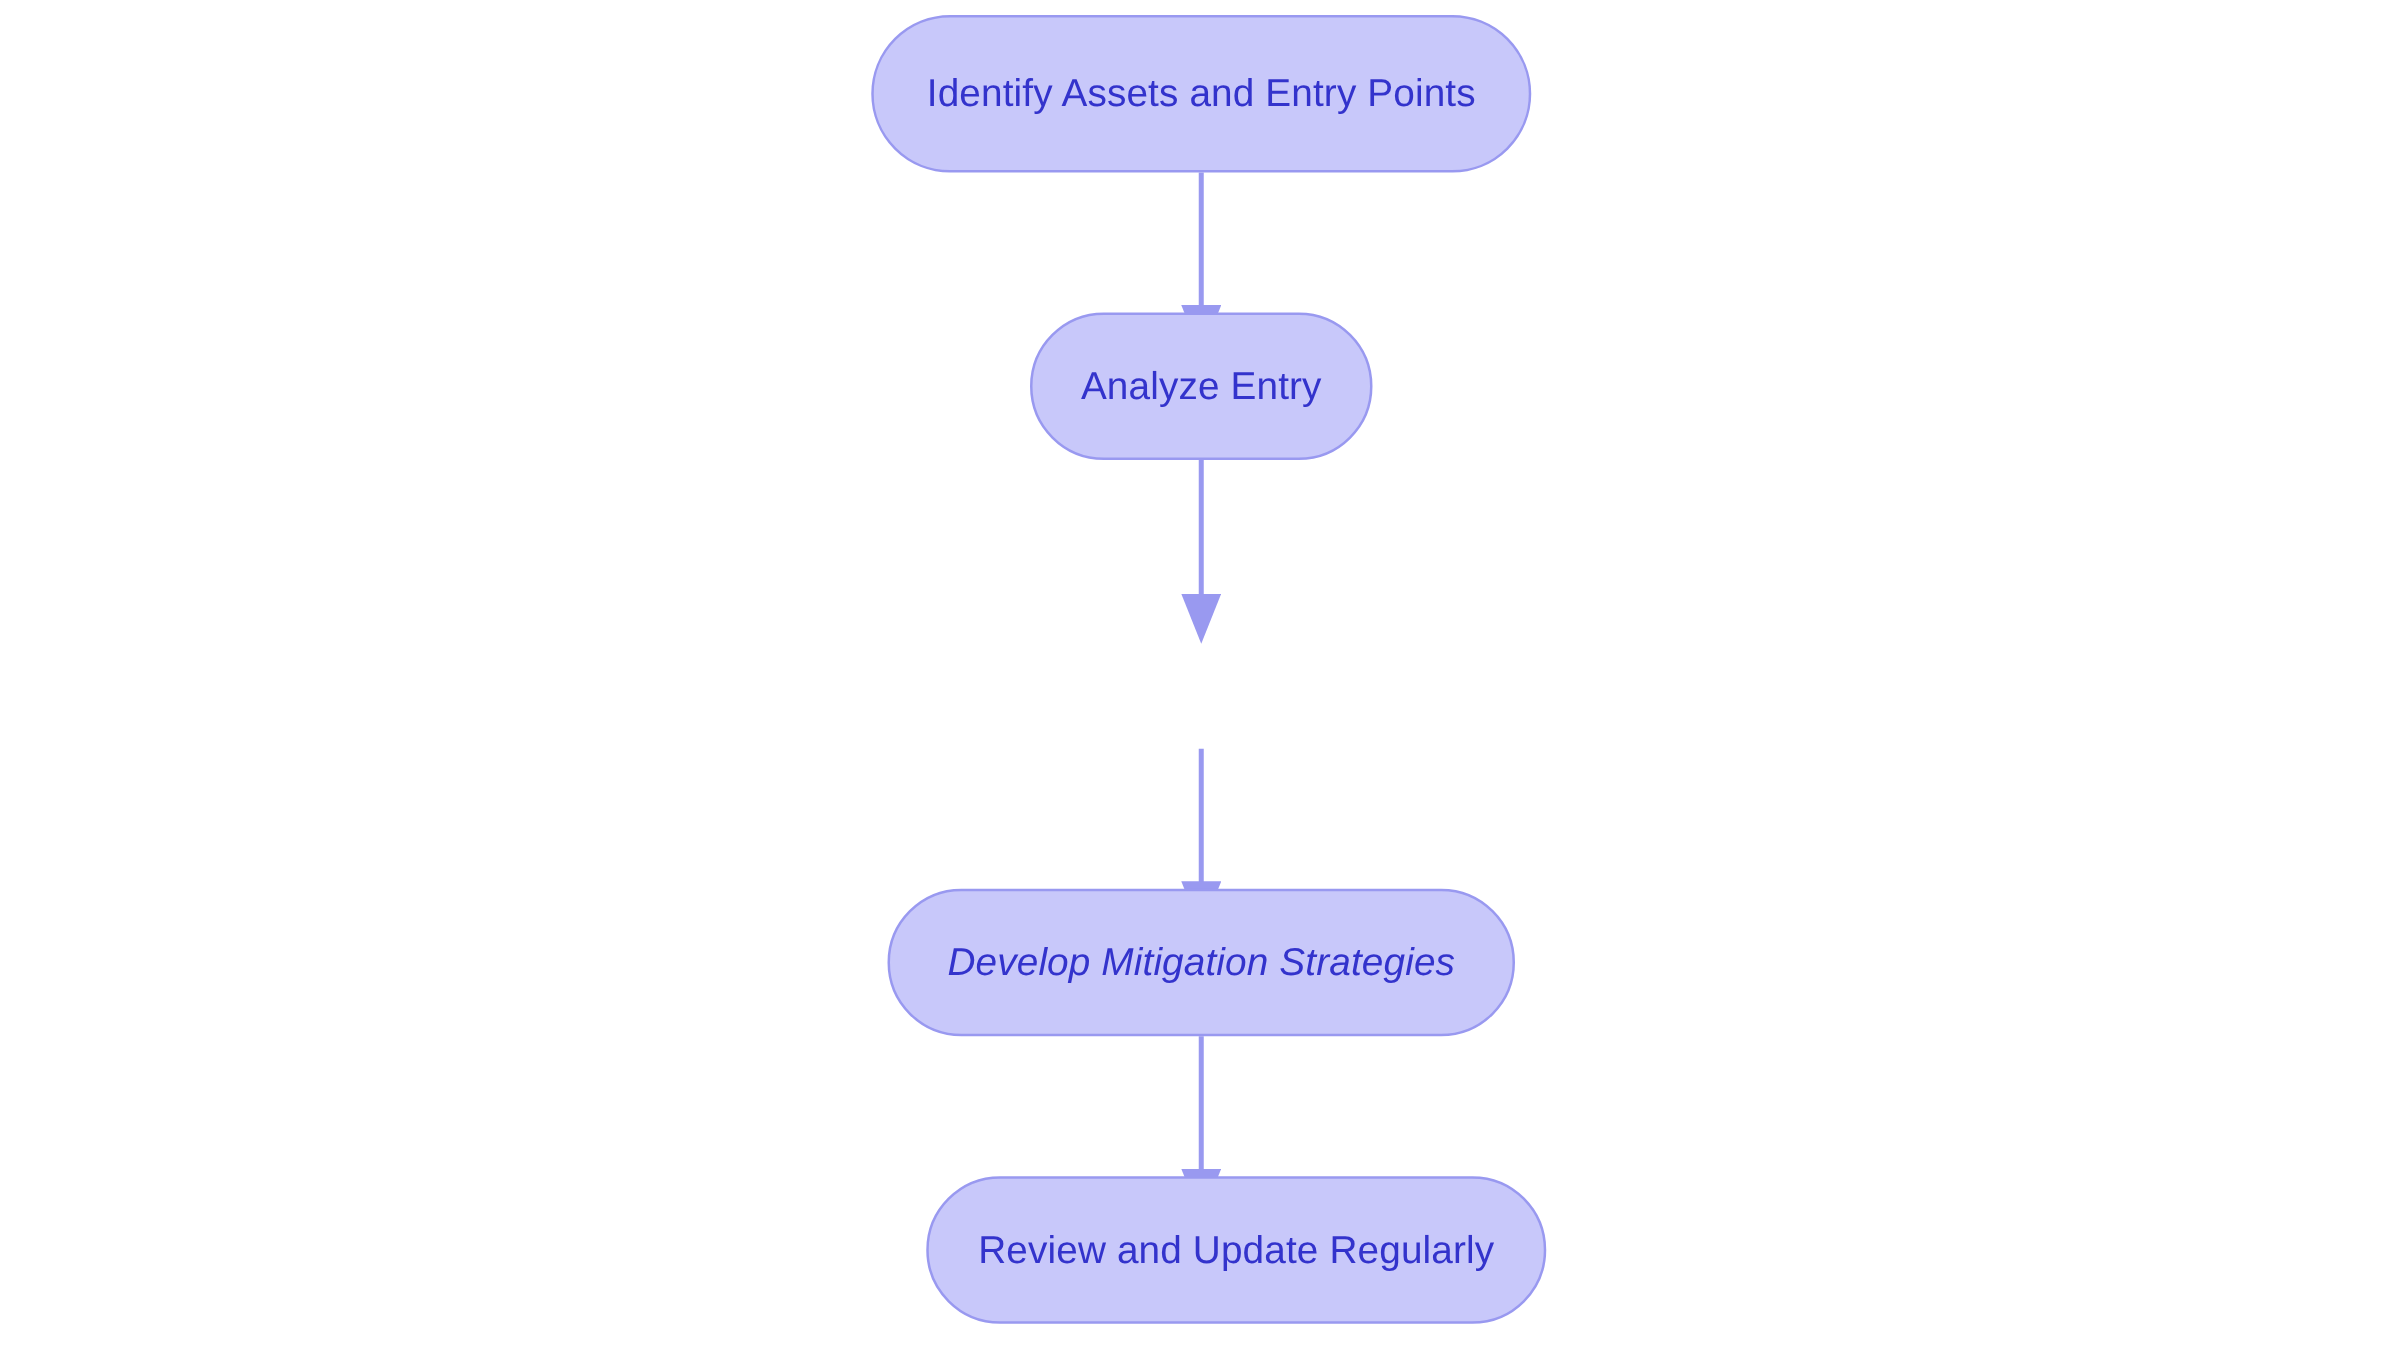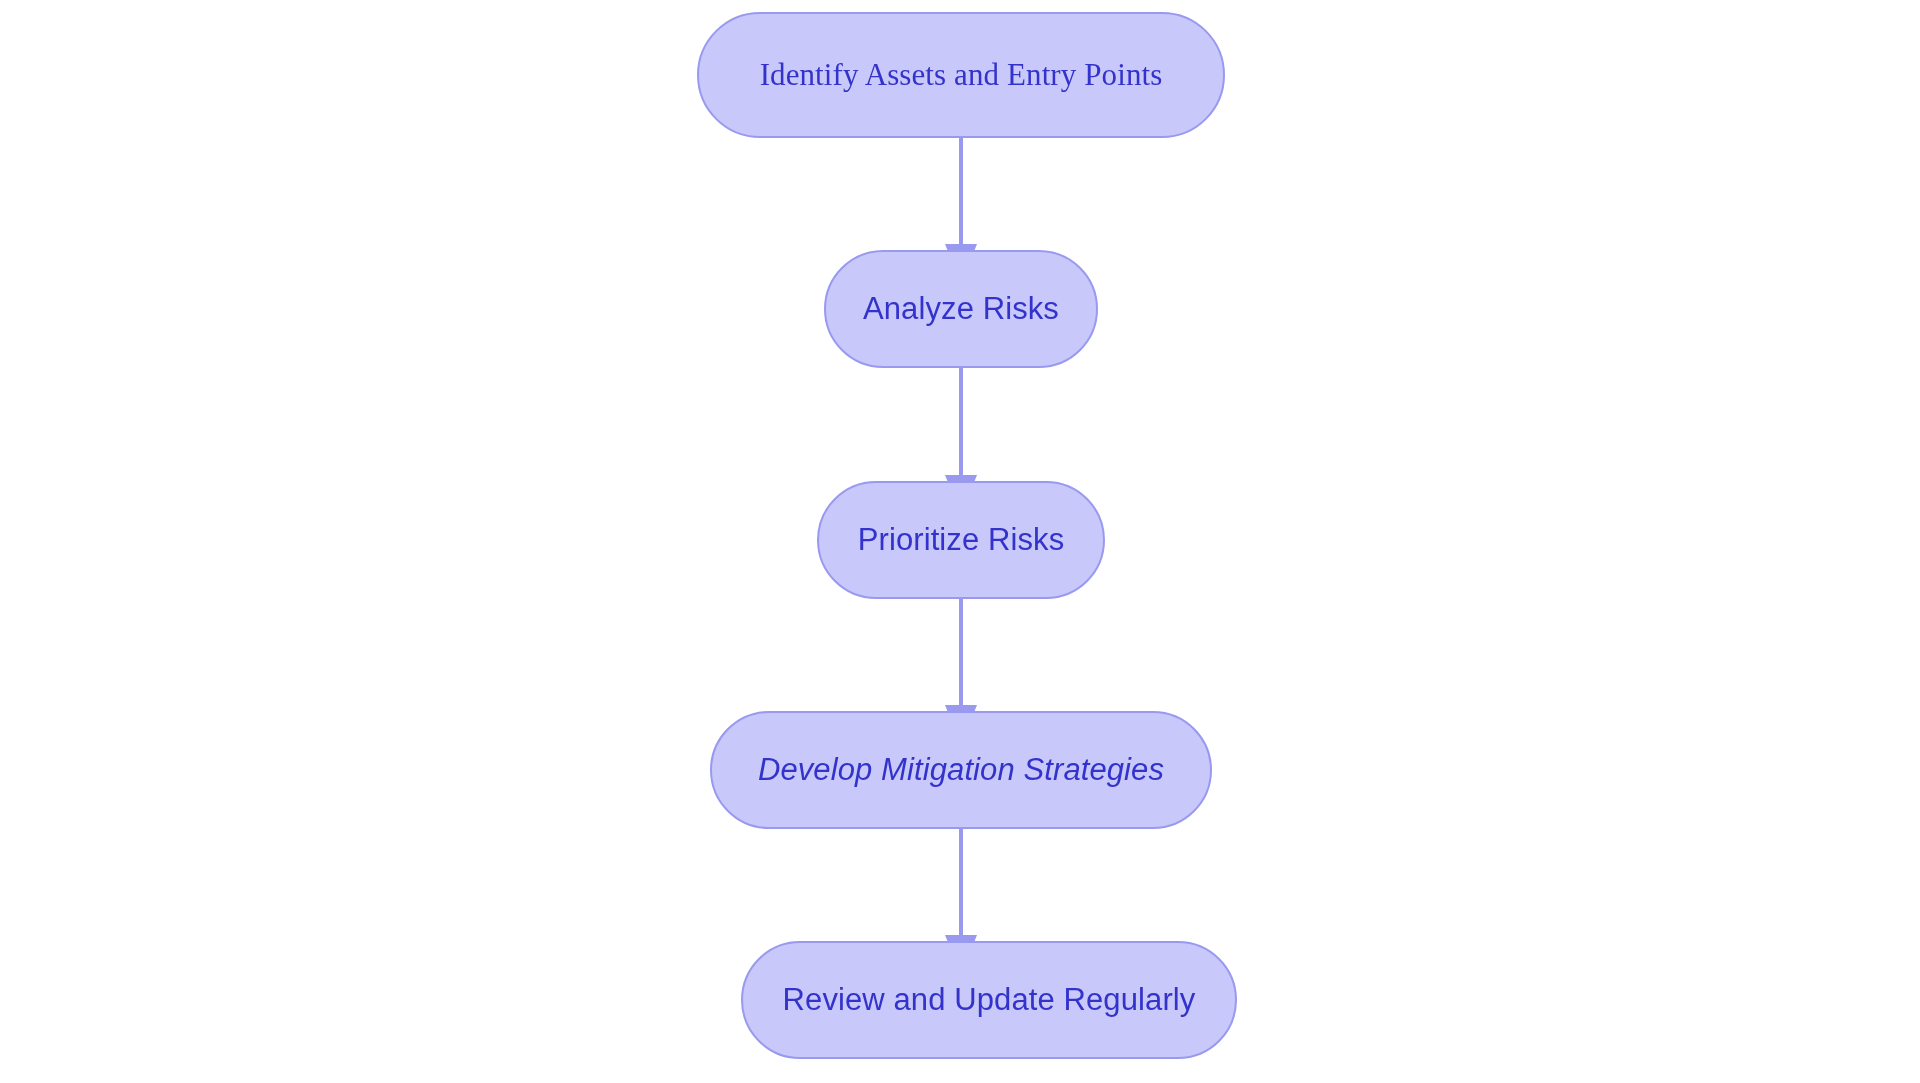--- a/index.html
+++ b/index.html
@@ -79,27 +79,24 @@
     <g id="edges-group">
         <line x1="961" y1="138" x2="961" y2="248" stroke="#9999f0" stroke-width="4" marker-end="url(#arrowhead)"></line>
         <line x1="961" y1="368" x2="961" y2="479" stroke="#9999f0" stroke-width="4" marker-end="url(#arrowhead)"></line>
         <line x1="961" y1="599" x2="961" y2="709" stroke="#9999f0" stroke-width="4" marker-end="url(#arrowhead)"></line>
         <line x1="961" y1="829" x2="961" y2="939" stroke="#9999f0" stroke-width="4" marker-end="url(#arrowhead)"></line>
       </g>
   </svg>
 
   <div id="node-layer">
       <div class="flow-node" style="left: 961px; top: 12px; width: 528px; height: 126px; background: rgb(200, 200, 250); border-color: rgb(153, 153, 240);">
-        <span class="flow-node-label" style="color: rgb(51, 51, 204); font-family: Liberation Serif, serif;">Identify Assets and Entry Points</span>
+        <span class="flow-node-label" style="color: rgb(51, 51, 204);">Identify Assets and Entry Points</span>
       </div>
       <div class="flow-node" style="left: 961px; top: 250px; width: 274px; height: 118px; background: rgb(200, 200, 250); border-color: rgb(153, 153, 240);">
-        <span class="flow-node-label" style="color: rgb(51, 51, 204);">Analyze Risks</span>
-      </div>
-      <div class="flow-node" style="left: 961px; top: 481px; width: 288px; height: 118px; background: rgb(200, 200, 250); border-color: rgb(153, 153, 240);">
-        <span class="flow-node-label" style="color: rgb(51, 51, 204);">Prioritize Risks</span>
+        <span class="flow-node-label" style="color: rgb(51, 51, 204);">Analyze Entry</span>
       </div>
       <div class="flow-node" style="left: 961px; top: 711px; width: 502px; height: 118px; background: rgb(200, 200, 250); border-color: rgb(153, 153, 240); font-style: italic;">
         <span class="flow-node-label" style="color: rgb(51, 51, 204);">Develop Mitigation Strategies</span>
       </div>
       <div class="flow-node" style="left: 989px; top: 941px; width: 496px; height: 118px; background: rgb(200, 200, 250); border-color: rgb(153, 153, 240);">
         <span class="flow-node-label" style="color: rgb(51, 51, 204);">Review and Update Regularly</span>
       </div>
     </div>
 
 </div>

